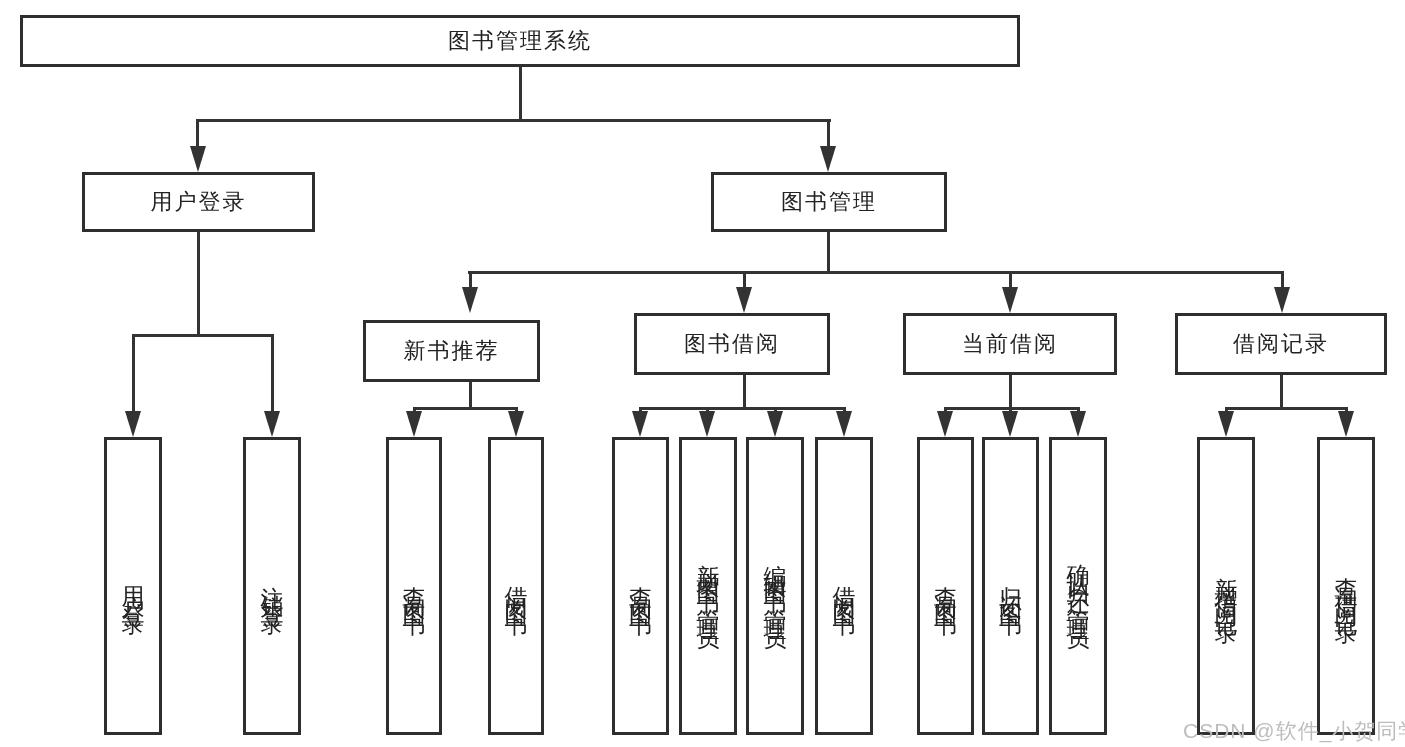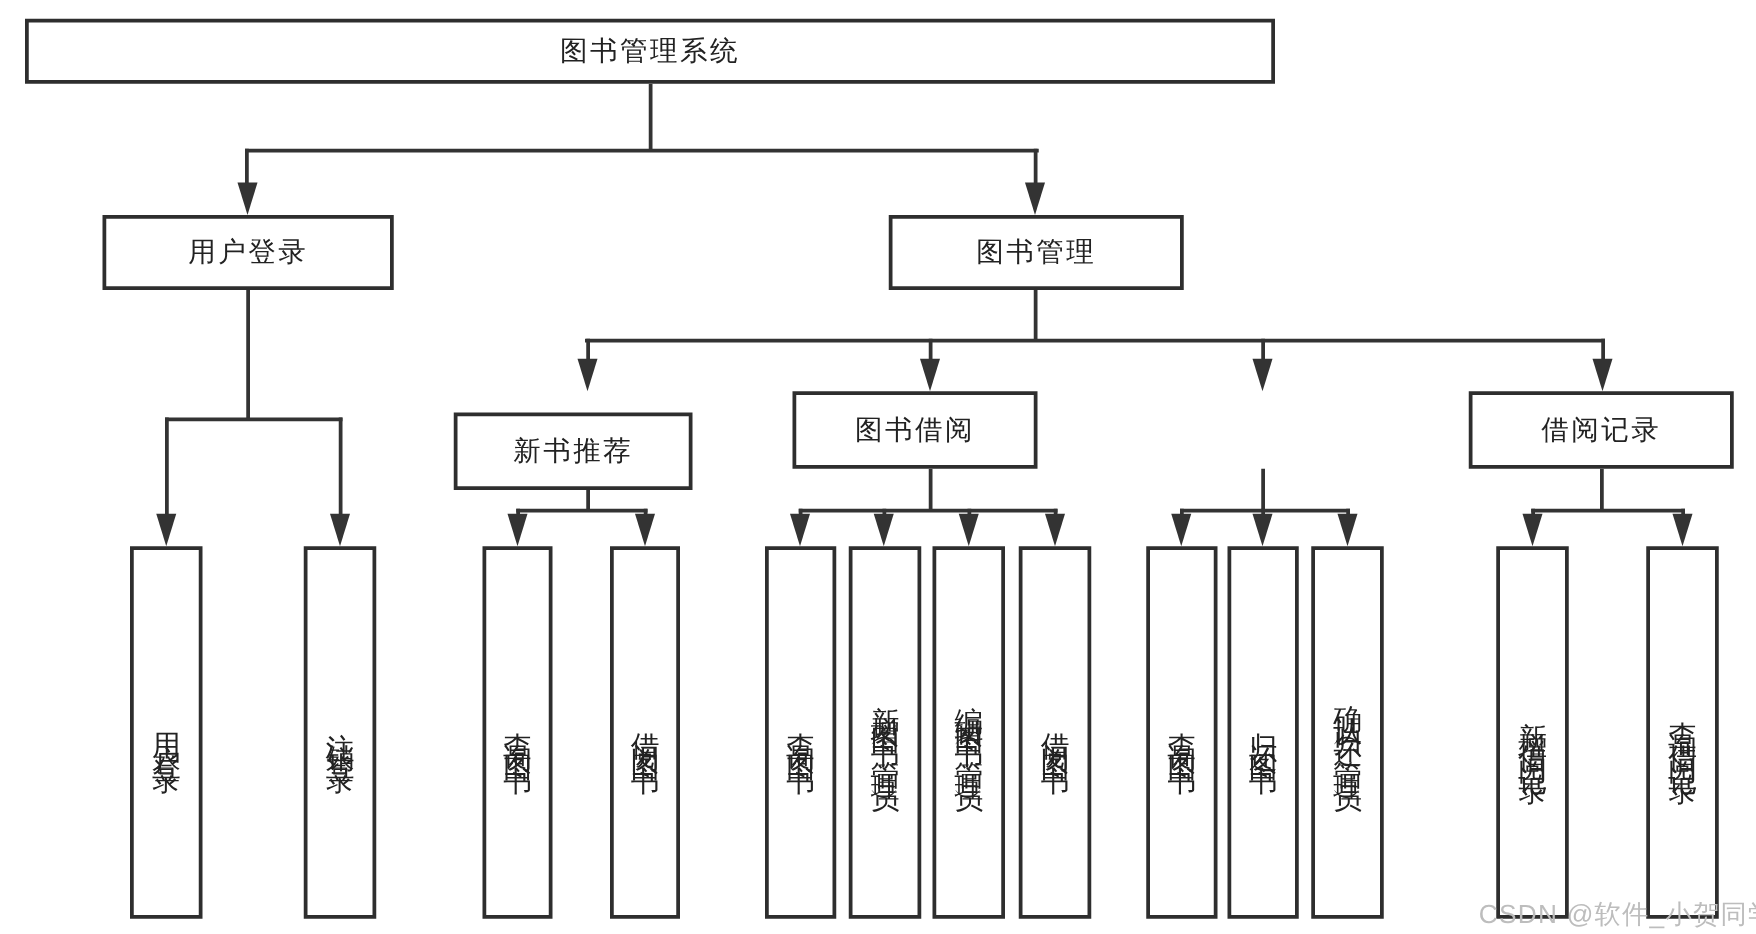--- a/index.html
+++ b/index.html
@@ -114,25 +114,28 @@
     <span>图书管理系统</span>
   </div>
 
   <div class="box hbox" style="left:82px;top:172px;width:233px;height:60px">
     <span>用户登录</span>
   </div>
   <div class="box hbox" style="left:711px;top:172px;width:236px;height:60px">
     <span>图书管理</span>
   </div>
 
-  <div class="box hbox" style="left:363px;top:330px;width:191px;height:62px">
+  <div class="box hbox" style="left:363px;top:320px;width:177px;height:62px">
     <span>新书推荐</span>
   </div>
   <div class="box hbox" style="left:634px;top:313px;width:196px;height:62px">
     <span>图书借阅</span>
+  </div>
+  <div class="box hbox" style="left:903px;top:313px;width:214px;height:62px">
+    <span>当前借阅</span>
   </div>
   <div class="box hbox" style="left:1175px;top:313px;width:212px;height:62px">
     <span>借阅记录</span>
   </div>
 
   <div class="box vbox" style="left:104px;top:437px;width:58px;height:298px">
     <span>用户登录</span>
   </div>
   <div class="box vbox" style="left:243px;top:437px;width:58px;height:298px">
     <span>注销登录</span>

